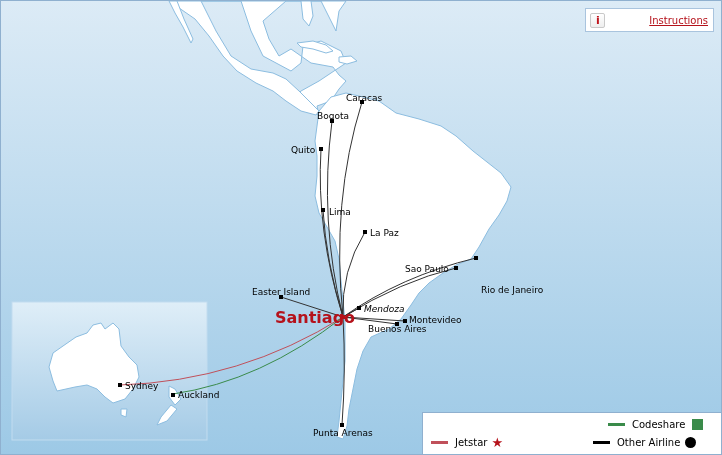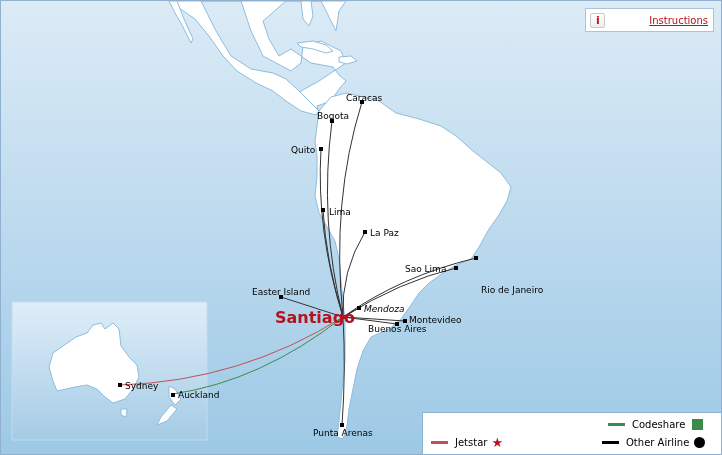--- a/index.html
+++ b/index.html
@@ -79,21 +79,21 @@
     </g>
     <rect x="340" y="314" width="4" height="4" fill="#b5121b"></rect>
   </svg>
 
   <span class="label" style="left:345px;top:92px;">Caracas</span>
   <span class="label" style="left:316px;top:110px;text-align:center;">Bogota</span>
   <span class="label" style="left:290px;top:144px;">Quito</span>
   <span class="label" style="left:328px;top:206px;">Lima</span>
   <span class="label" style="left:369px;top:227px;">La Paz</span>
   <span class="label" style="left:480px;top:239px;margin-top:45px;">Rio de Janeiro</span>
-  <span class="label" style="left:404px;top:263px;">Sao Lima</span>
+  <span class="label" style="left:404px;top:263px;">Sao Paulo</span>
   <span class="label" style="left:251px;top:286px;">Easter Island</span>
   <span class="label" style="left:363px;top:303px;font-style:italic;">Mendoza</span>
   <span class="label" style="left:408px;top:314px;">Montevideo</span>
   <span class="label" style="left:367px;top:323px;">Buenos Aires</span>
   <span class="label" style="left:312px;top:427px;">Punta Arenas</span>
   <span class="label" style="left:124px;top:380px;">Sydney</span>
   <span class="label" style="left:177px;top:389px;text-align:center;">Auckland</span>
 
   <span class="hub" style="left:274px;top:307px;">Santiago</span>
 
@@ -106,19 +106,19 @@
     <div class="lg-item" style="left:185px;top:6px;">
       <span class="lg-line" style="background:#3a8b4a;"></span>
       <span>Codeshare</span>
       <span style="display:inline-block;width:11px;height:11px;background:#3a8b4a;margin-left:7px"></span>
     </div>
     <div class="lg-item" style="left:8px;top:24px;">
       <span class="lg-line" style="background:#c0505a;"></span>
       <span>Jetstar</span>
       <span style="color:#b5121b;font-size:13px;margin-left:4px;line-height:10px">★</span>
     </div>
-    <div class="lg-item" style="left:179px;top:24px;">
+    <div class="lg-item" style="left:170px;top:24px;">
       <span class="lg-line" style="background:#000;"></span>
       <span>Other Airline</span>
       <span style="display:inline-block;width:11px;height:11px;background:#000;border-radius:50%;margin-left:5px"></span>
     </div>
   </div>
 </div>
 
 </body></html>

